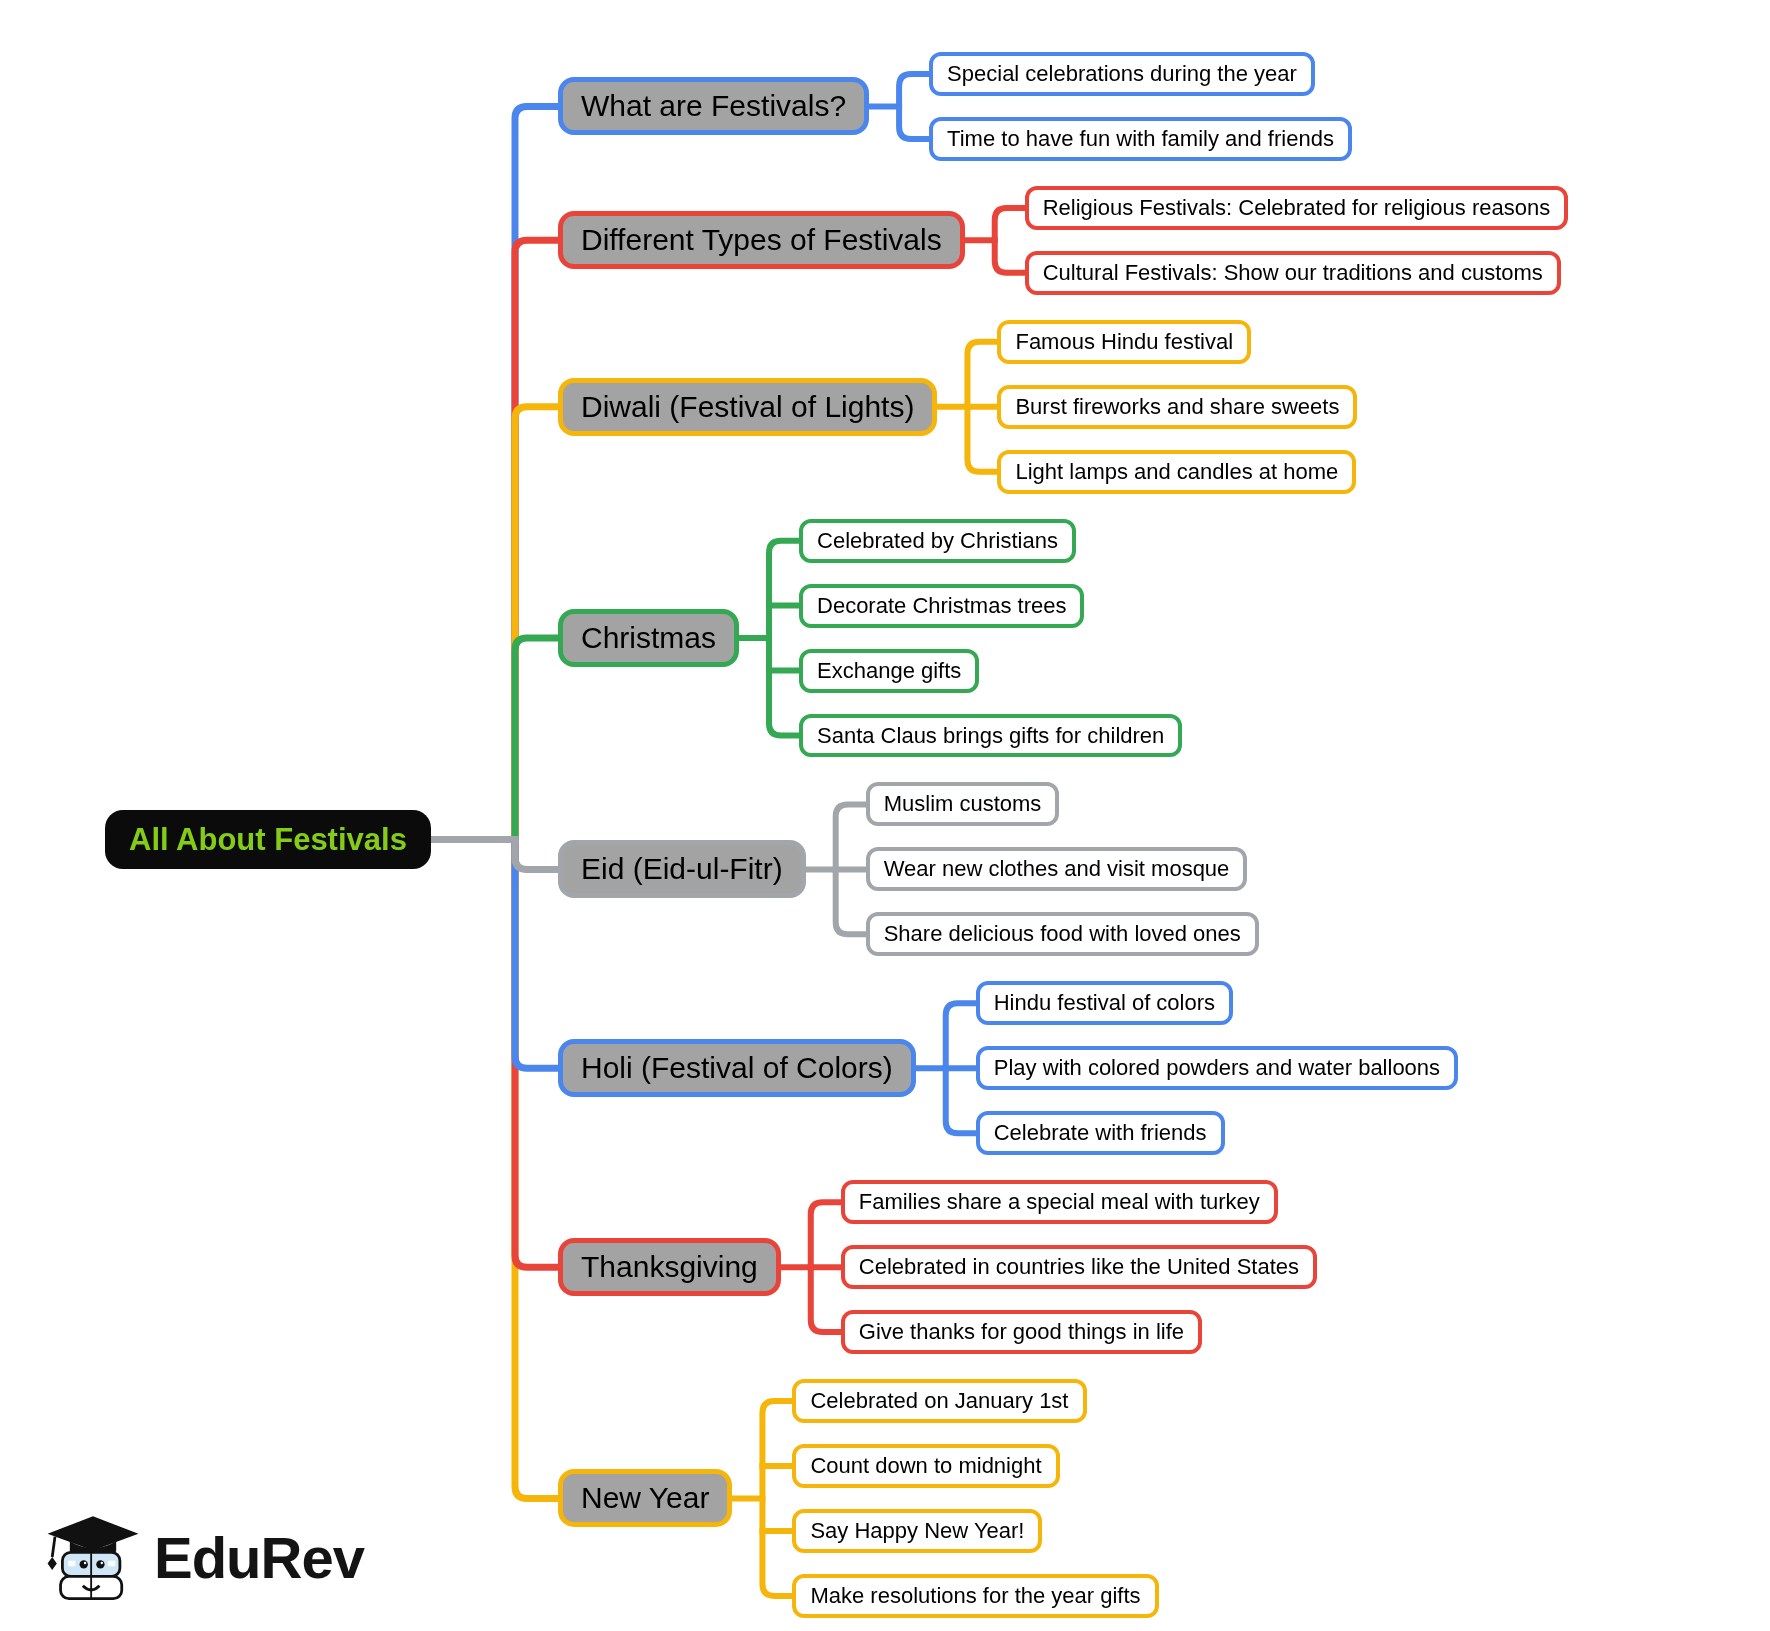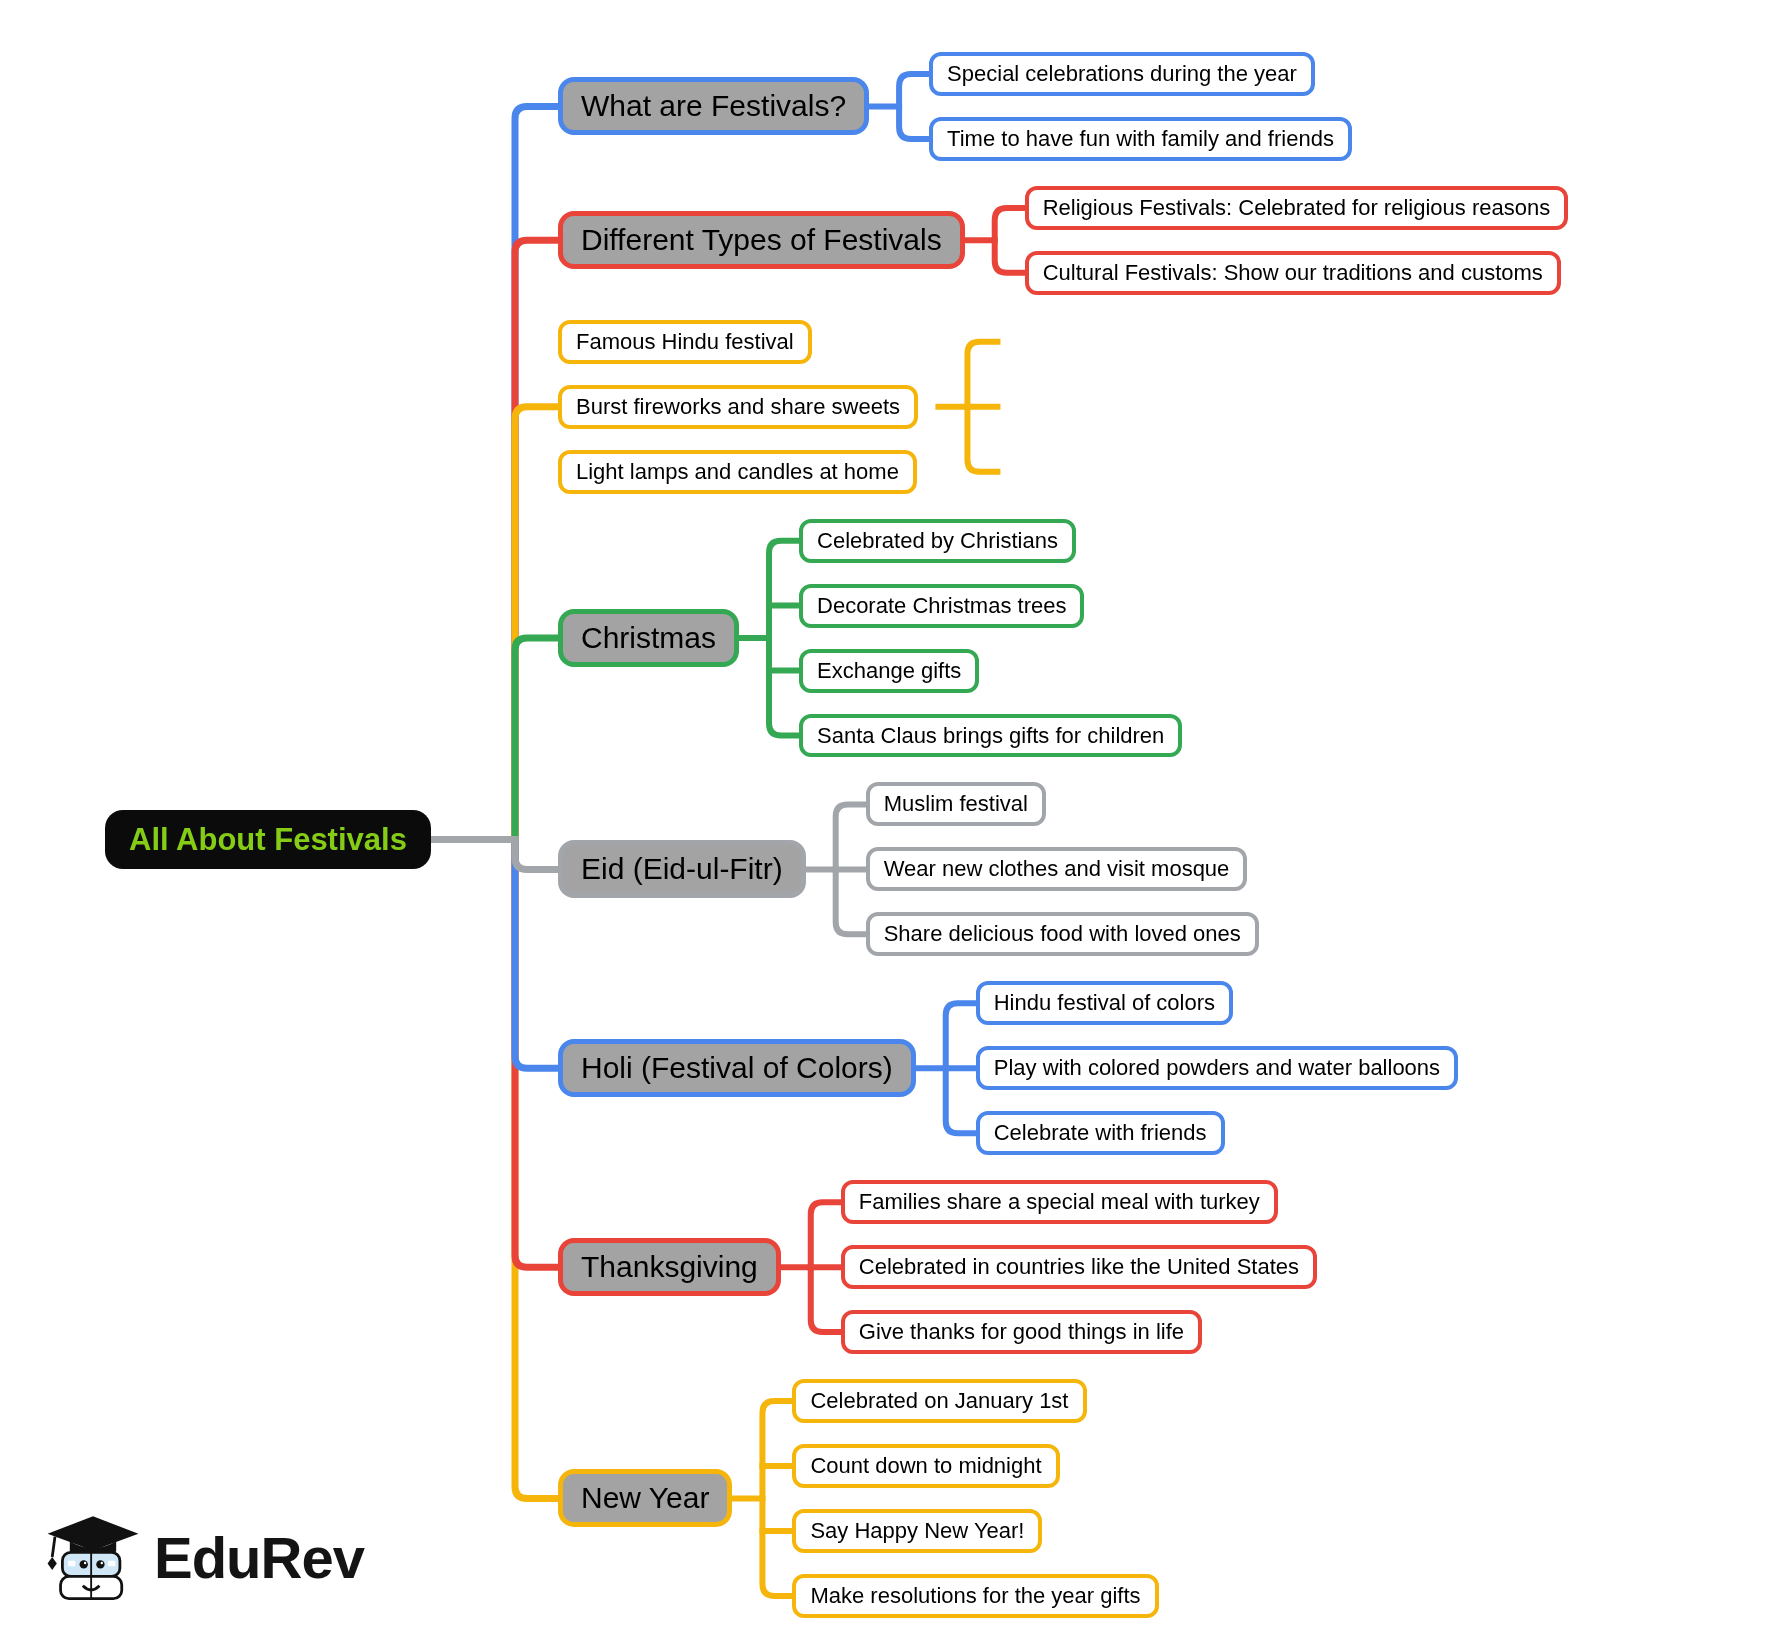--- a/index.html
+++ b/index.html
@@ -93,20 +93,23 @@
       <div class="children">
           <div class="child-node" style="border-color: rgb(232, 68, 58);">
       <span class="child-label">Religious Festivals: Celebrated for religious reasons</span>
     </div>
           <div class="child-node" style="border-color: rgb(232, 68, 58);">
       <span class="child-label">Cultural Festivals: Show our traditions and customs</span>
     </div>
         </div>
     </div>
       <div class="branch">
+      <div class="parent-node" style="border-color: rgb(245, 181, 11);">
+        <span class="parent-label">Diwali (Festival of Lights)</span>
+      </div>
       <div class="children">
           <div class="child-node" style="border-color: rgb(245, 181, 11);">
       <span class="child-label">Famous Hindu festival</span>
     </div>
           <div class="child-node" style="border-color: rgb(245, 181, 11);">
       <span class="child-label">Burst fireworks and share sweets</span>
     </div>
           <div class="child-node" style="border-color: rgb(245, 181, 11);">
       <span class="child-label">Light lamps and candles at home</span>
     </div>
@@ -130,21 +133,21 @@
       <span class="child-label">Santa Claus brings gifts for children</span>
     </div>
         </div>
     </div>
       <div class="branch">
       <div class="parent-node" style="border-color: rgb(162, 166, 171);">
         <span class="parent-label">Eid (Eid-ul-Fitr)</span>
       </div>
       <div class="children">
           <div class="child-node" style="border-color: rgb(162, 166, 171);">
-      <span class="child-label">Muslim festival</span>
+      <span class="child-label">Muslim customs</span>
     </div>
           <div class="child-node" style="border-color: rgb(162, 166, 171);">
       <span class="child-label">Wear new clothes and visit mosque</span>
     </div>
           <div class="child-node" style="border-color: rgb(162, 166, 171);">
       <span class="child-label">Share delicious food with loved ones</span>
     </div>
         </div>
     </div>
       <div class="branch">

